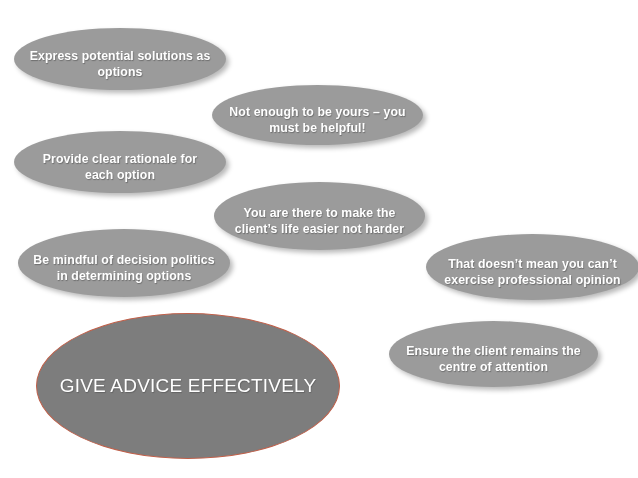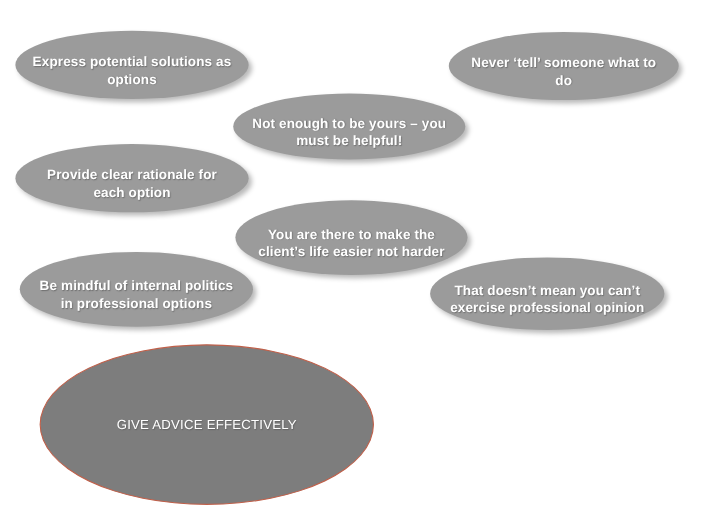--- a/index.html
+++ b/index.html
@@ -36,61 +36,61 @@
     letter-spacing: 0.1px;
     text-shadow: 0.7px 0.7px 1.1px rgba(0,0,0,0.30);
     padding: 0 14px;
     margin-top: 12px;
   }
   .hub {
     background: #7d7d7d;
     border: 1.4px solid #c0604a;
   }
   .hub .label {
-    font-size: 12px;
+    font-size: 19px;
     font-weight: normal;
     line-height: 1.25;
     letter-spacing: 0.2px;
     text-shadow: 0.7px 0.7px 1.1px rgba(0,0,0,0.22);
     padding: 0 18px;
   }
 </style>
 </head>
 <body>
 
 <div id="canvas">
 
   <div class="ellipse satellite" style="left:14px; top:28px; width:212px; height:62px;">
     <span class="label">Express potential solutions as options</span>
   </div>
 
-  <div class="ellipse satellite" style="left:408px; top:29px; width:209px; height:62px;">
-    <span class="label">Never ‘tell’ someone what to do</span>
-  </div>
 
   <div class="ellipse satellite" style="left:212px; top:85px; width:211px; height:60px;">
     <span class="label">Not enough to be yours – you must be helpful!</span>
   </div>
 
   <div class="ellipse satellite" style="left:14px; top:131px; width:212px; height:62px;">
     <span class="label">Provide clear rationale for each option</span>
   </div>
 
 
   <div class="ellipse satellite" style="left:214px; top:182px; width:211px; height:68px;">
     <span class="label">You are there to make the client’s life easier not harder</span>
   </div>
 
   <div class="ellipse satellite" style="left:18px; top:229px; width:212px; height:68px;">
-    <span class="label">Be mindful of internal politics in professional options</span>
+    <span class="label">Be mindful of decision politics in determining options</span>
   </div>
 
-  <div class="ellipse satellite" style="left:391px; top:234px; width:213px; height:66px;">
+  <div class="ellipse satellite" style="left:426px; top:234px; width:213px; height:66px;">
     <span class="label">That doesn’t mean you can’t exercise professional opinion</span>
   </div>
 
+  <div class="ellipse satellite" style="left:389px; top:321px; width:209px; height:66px;">
+    <span class="label">Ensure the client remains the centre of attention</span>
+  </div>
 
 
   <div class="ellipse hub" style="left:36px; top:313px; width:304px; height:146px;">
     <span class="label">GIVE ADVICE EFFECTIVELY</span>
   </div>
 
 </div>
 
 </body></html>

